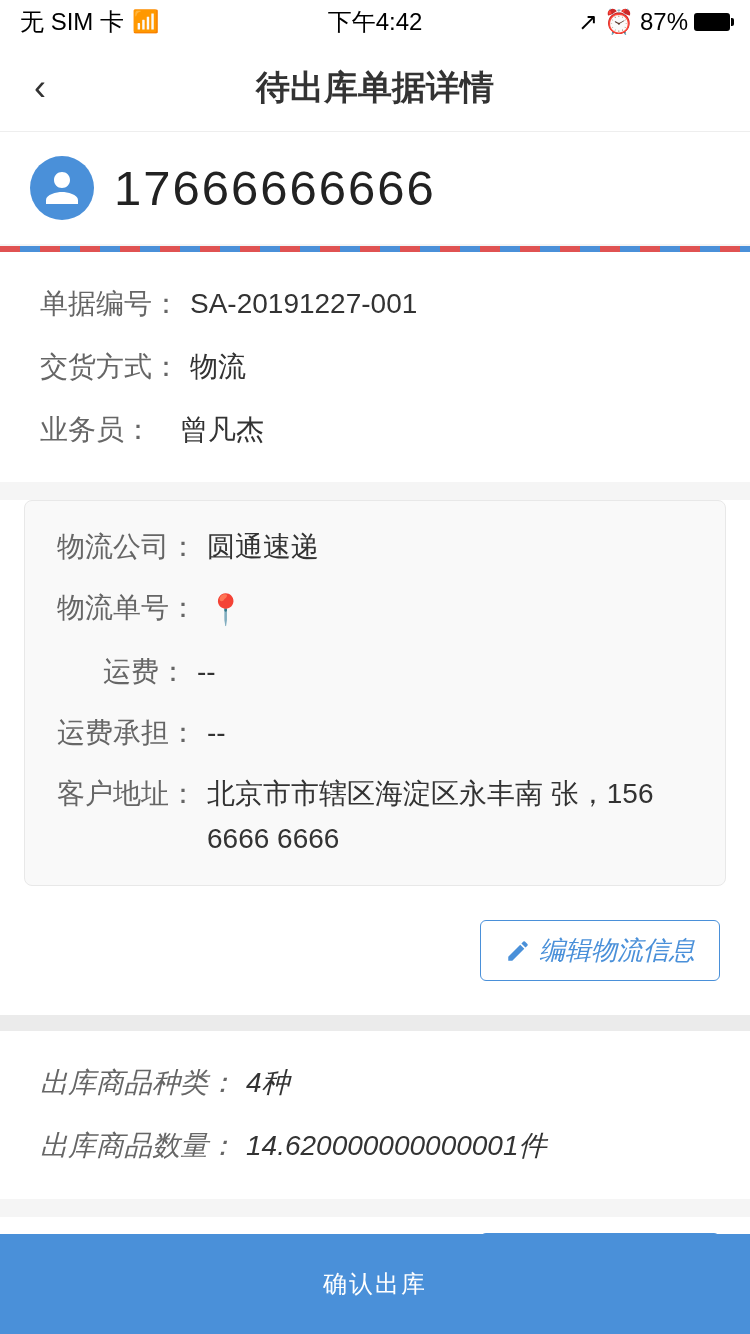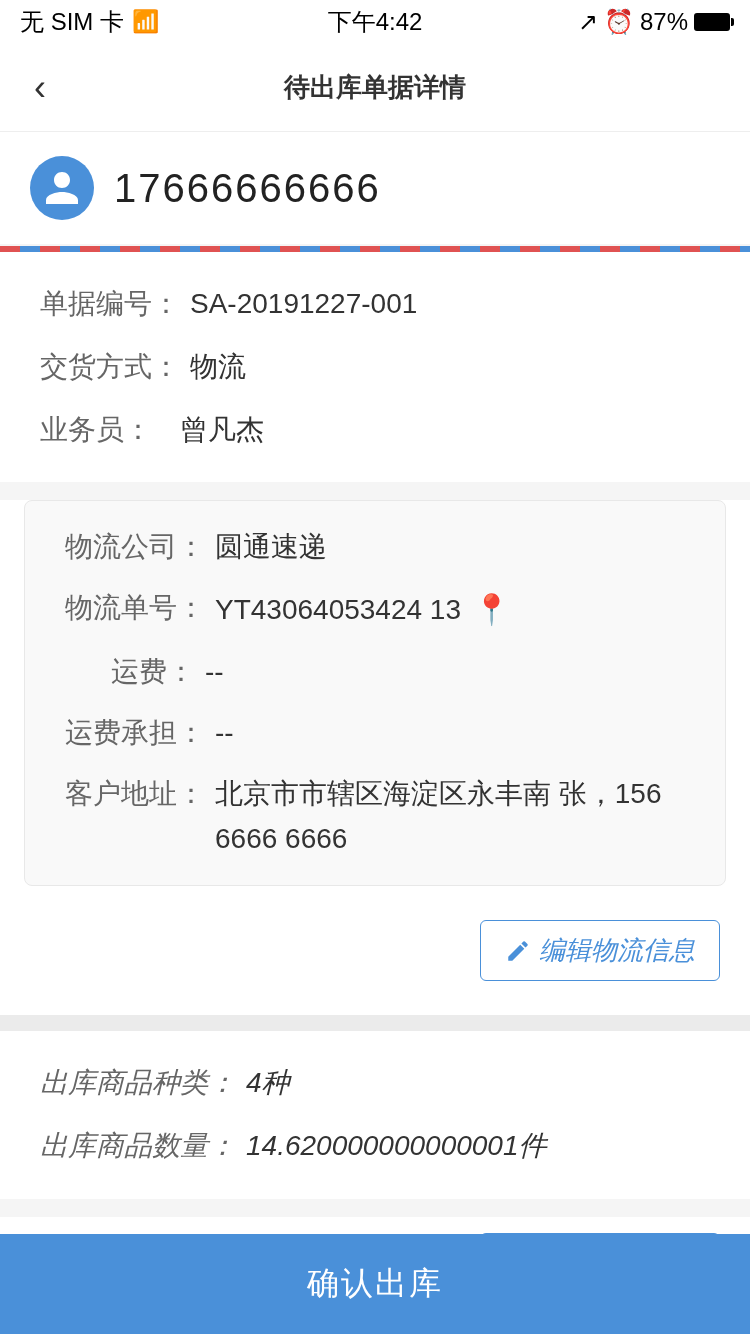--- a/index.html
+++ b/index.html
@@ -79,21 +79,21 @@
     }
     .nav-back {
       position: absolute;
       left: 24px;
       font-size: 36px;
       color: #333;
       cursor: pointer;
       padding: 10px;
     }
     .nav-title {
-      font-size: 26px;
+      font-size: 34px;
       font-weight: 600;
       color: #333;
     }
 
     
     .customer-card {
       background: #fff;
       padding: 24px 30px;
       display: flex;
       align-items: center;
@@ -105,21 +105,21 @@
       height: 64px;
       border-radius: 50%;
       background: #4a90d9;
       display: flex;
       align-items: center;
       justify-content: center;
       flex-shrink: 0;
     }
     .avatar svg { width: 40px; height: 40px; fill: #fff; }
     .customer-phone {
-      font-size: 40px;
+      font-size: 49px;
       font-weight: 500;
       color: #222;
       letter-spacing: 2px;
     }
 
     
     .dashed-divider {
       width: 100%;
       height: 6px;
       background: repeating-linear-gradient(
@@ -156,21 +156,21 @@
       font-size: 28px;
       flex: 1;
     }
 
     
     .logistics-card {
       background: #f9f9f9;
       border: 1px solid #e8e8e8;
       border-radius: 8px;
       margin: 18px 24px;
-      padding: 24px 40px;
+      padding: 24px 32px;
     }
     .logistics-row {
       display: flex;
       align-items: flex-start;
       margin-bottom: 16px;
       line-height: 1.6;
     }
     .logistics-row:last-child { margin-bottom: 0; }
     .logistics-label {
       color: #666;
@@ -248,21 +248,21 @@
       bottom: 0;
       left: 0;
       width: 750px;
       background: #fff;
     }
     .confirm-btn {
       width: 100%;
       height: 100px;
       background: #4a90d9;
       color: #fff;
-      font-size: 32px;
+      font-size: 24px;
       font-weight: 500;
       border: none;
       cursor: pointer;
       display: flex;
       align-items: center;
       justify-content: center;
       letter-spacing: 2px;
     }
 
     
@@ -318,21 +318,20 @@
 
 <div style="background:#fff; padding: 0 0 10px 0;">
   <div class="logistics-card">
     <div class="logistics-row">
       <span class="logistics-label">物流公司：</span>
       <span class="logistics-value">圆通速递</span>
     </div>
     <div class="logistics-row">
       <span class="logistics-label">物流单号：</span>
       <span class="logistics-value">
-        <span>YT43064053424 13</span>
         <span class="location-icon">📍</span>
       </span>
     </div>
     <div class="logistics-row">
       <span class="logistics-label">运费：</span>
       <span class="logistics-value">--</span>
     </div>
     <div class="logistics-row">
       <span class="logistics-label">运费承担：</span>
       <span class="logistics-value">--</span>

